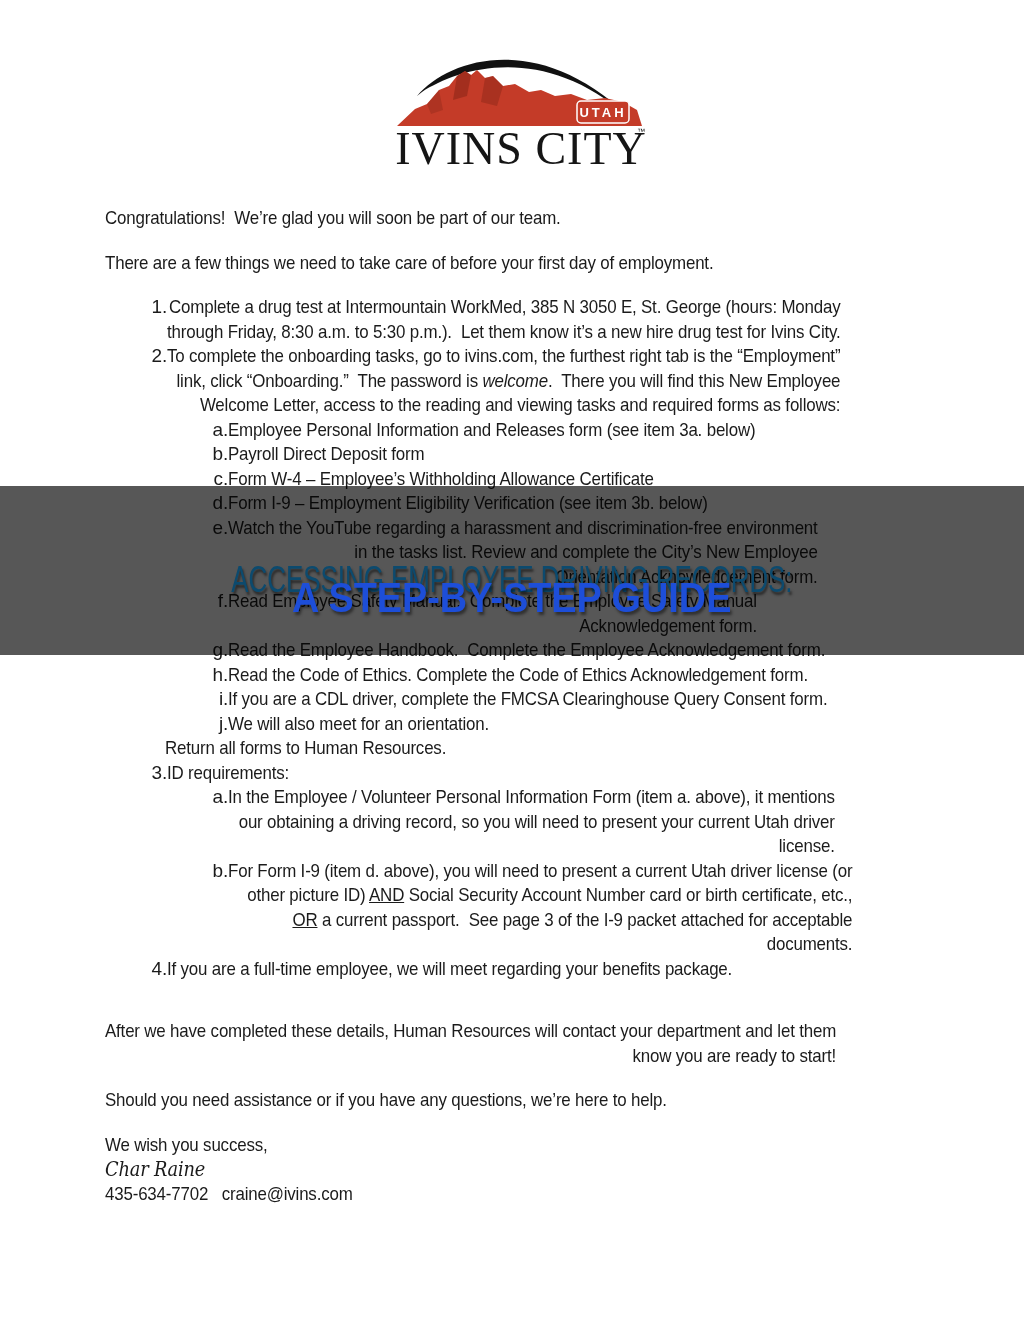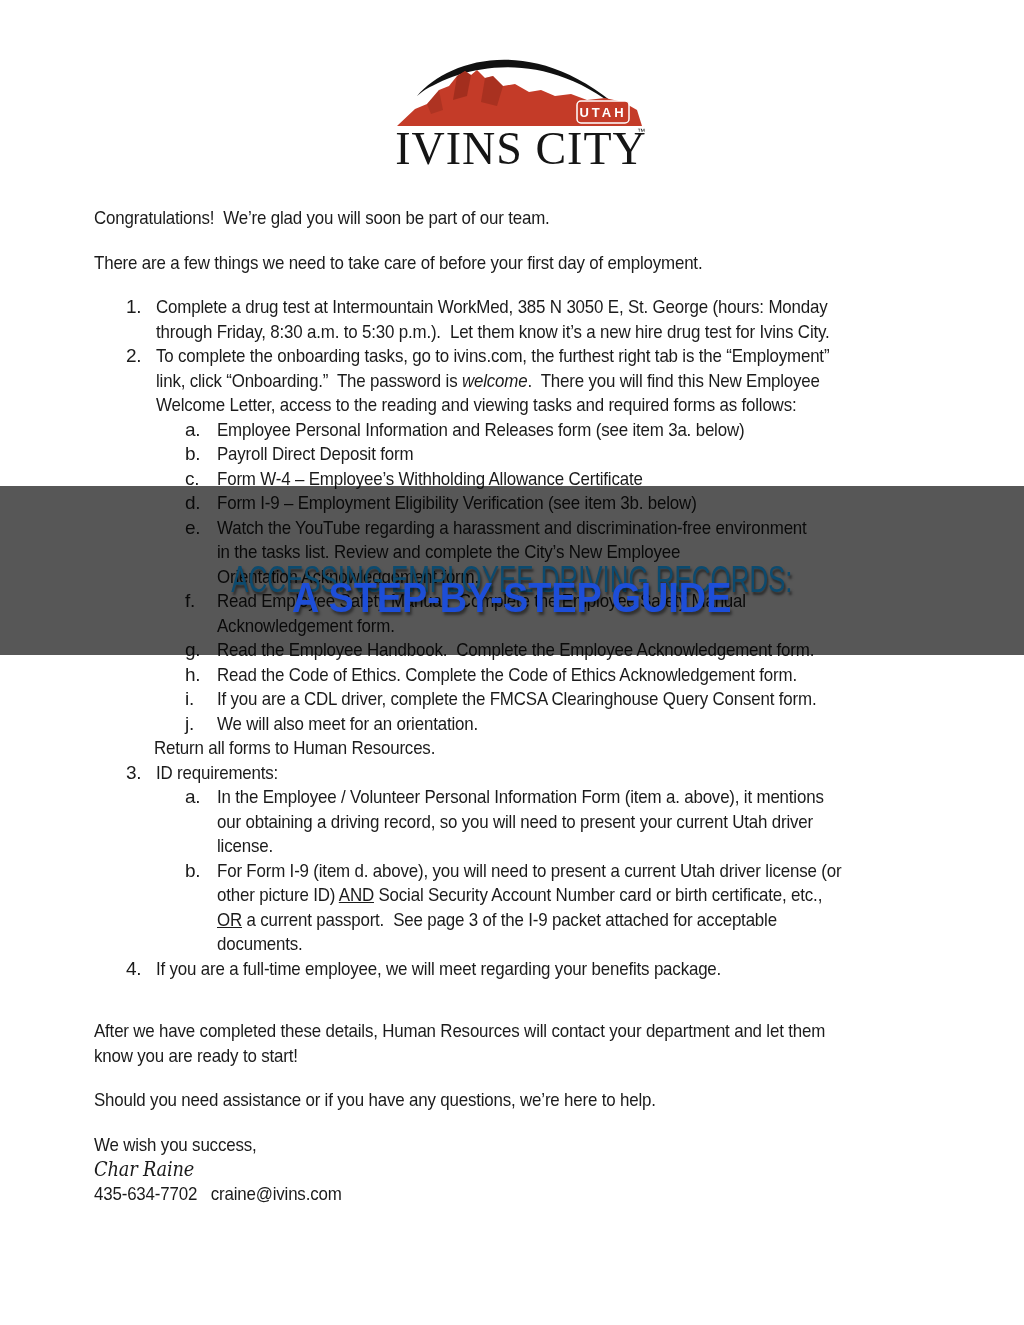--- a/index.html
+++ b/index.html
@@ -4,22 +4,22 @@
 <style>
   html,body{margin:0;padding:0;background:#ffffff;}
   .page{position:relative;width:1024px;height:1325px;background:#ffffff;overflow:hidden;
         font-family:"Liberation Sans",sans-serif;color:#1b1b1b;}
 
   
   .logo{position:absolute;left:393px;top:46px;width:262px;height:132px;text-align:right;}
   .logo svg{position:absolute;left:0;top:0;width:262px;height:132px;}
 
   
-  .content{position:absolute;left:94px;top:206px;width:840px;z-index:1;
-           font-size:19px;line-height:24.5px;letter-spacing:-0.2px;}
+  .content{position:absolute;left:105px;top:206px;width:840px;z-index:1;
+           font-size:19px;line-height:24.5px;letter-spacing:-0.2px;text-align:right;}
   .p{display:flex;}
   .row{display:flex;}
   .row .num{flex:0 0 30px;margin-left:32px;}
   .srow{display:flex;}
   .srow .num2{flex:0 0 32px;margin-left:91px;}
   .t{display:inline-block;transform:scaleX(0.89);transform-origin:0 0;white-space:pre;vertical-align:top;}
   .mt18{margin-top:20px;}
   .mt26{margin-top:38px;}
   .indent60{margin-left:60px;}
   .u{text-decoration:underline;}

